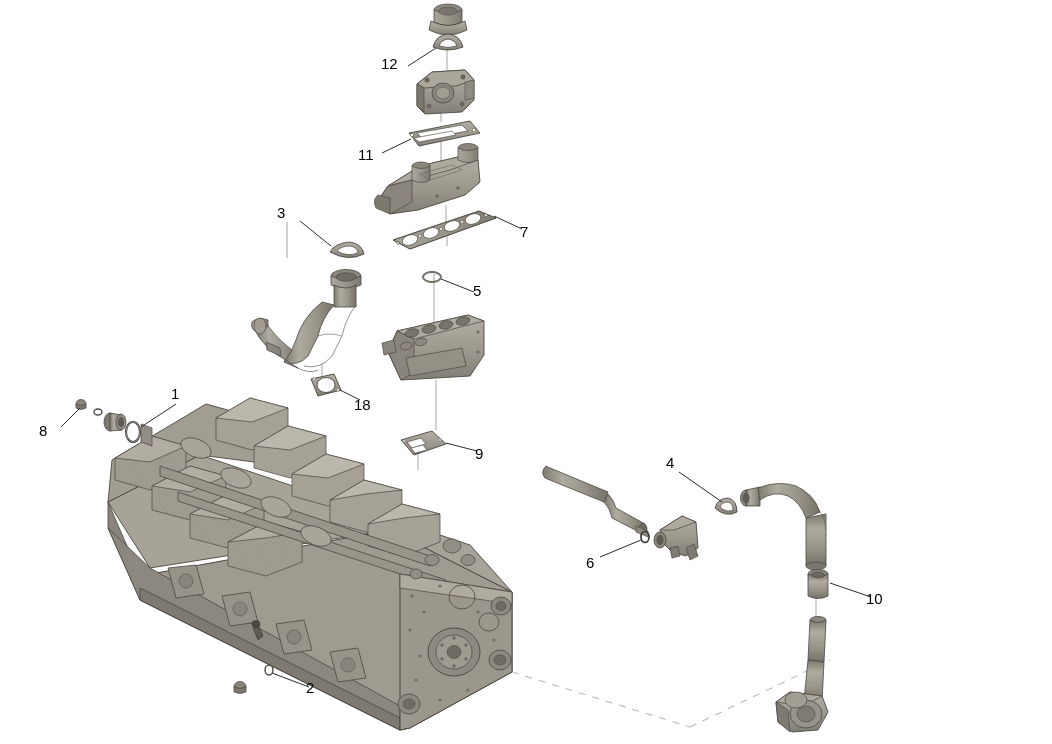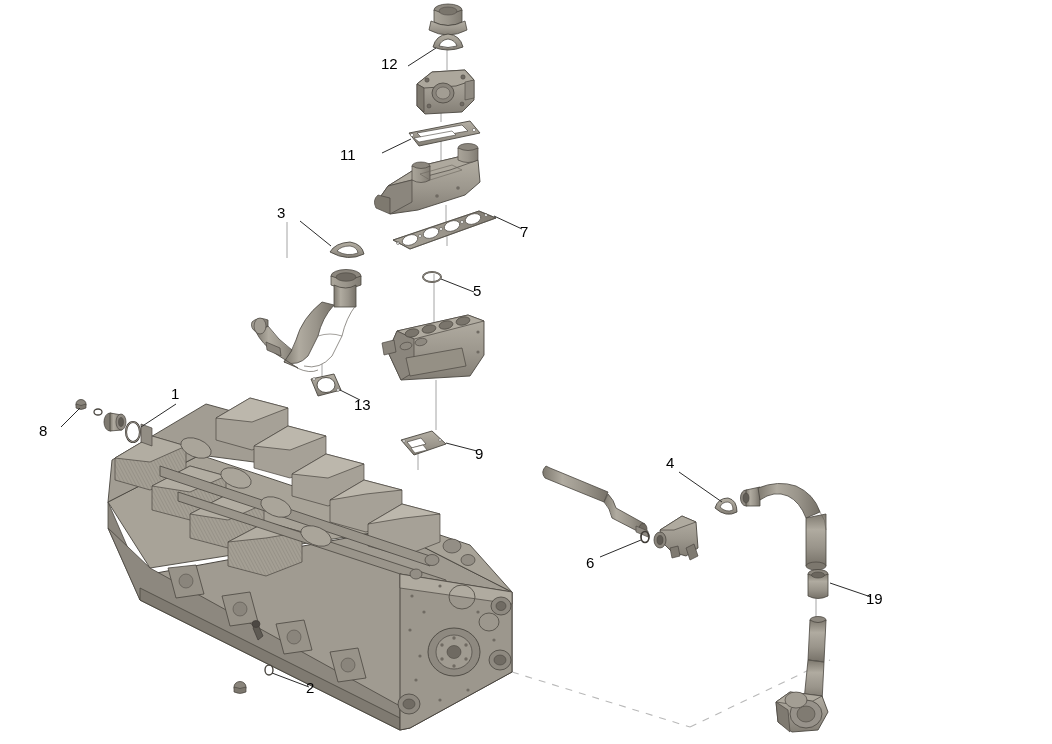--- a/index.html
+++ b/index.html
@@ -456,18 +456,18 @@
 
 <div class="callout-label" style="left:171px; top:386px;">1</div>
 <div class="callout-label" style="left:306px; top:680px;">2</div>
 <div class="callout-label" style="left:277px; top:205px;">3</div>
 <div class="callout-label" style="left:666px; top:455px;">4</div>
 <div class="callout-label" style="left:473px; top:283px;">5</div>
 <div class="callout-label" style="left:586px; top:555px;">6</div>
 <div class="callout-label" style="left:520px; top:224px;">7</div>
 <div class="callout-label" style="left:39px; top:423px;">8</div>
 <div class="callout-label" style="left:475px; top:446px;">9</div>
-<div class="callout-label" style="left:866px; top:591px;">19</div>
-<div class="callout-label" style="left:340px; top:147px;">11</div>
+<div class="callout-label" style="left:866px; top:591px;">10</div>
+<div class="callout-label" style="left:358px; top:147px;">11</div>
 <div class="callout-label" style="left:381px; top:56px;">12</div>
-<div class="callout-label" style="left:354px; top:397px;">13</div>
+<div class="callout-label" style="left:354px; top:397px;">18</div>
 
 </div>
 
 </body></html>

